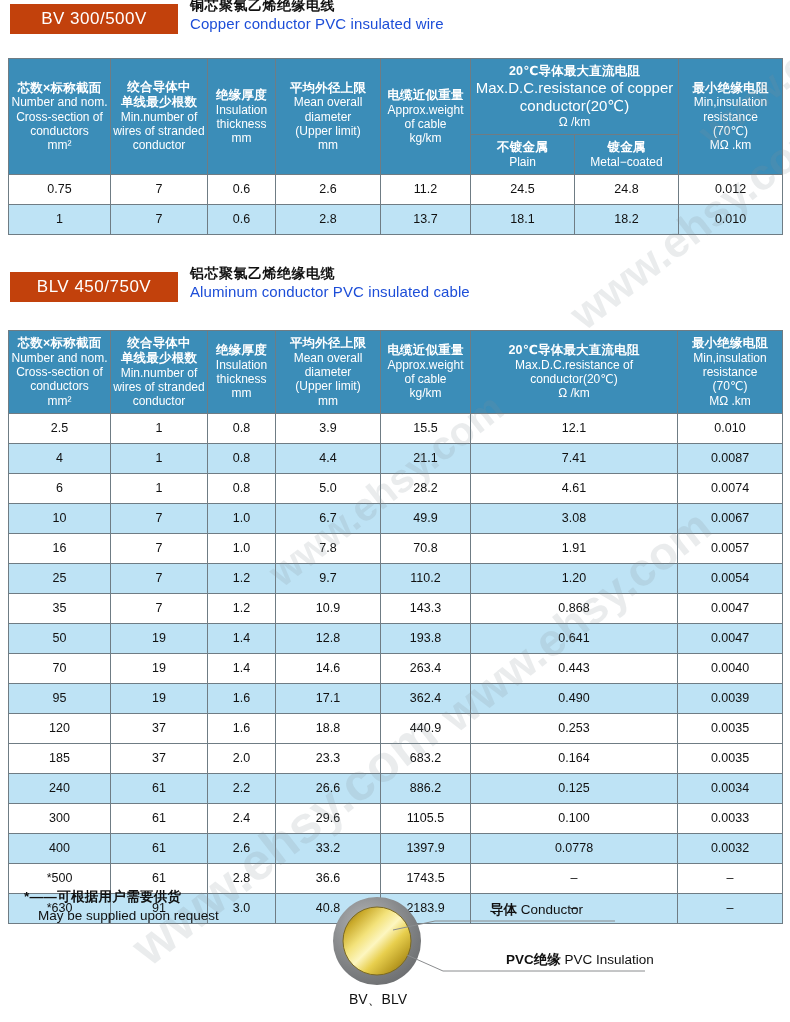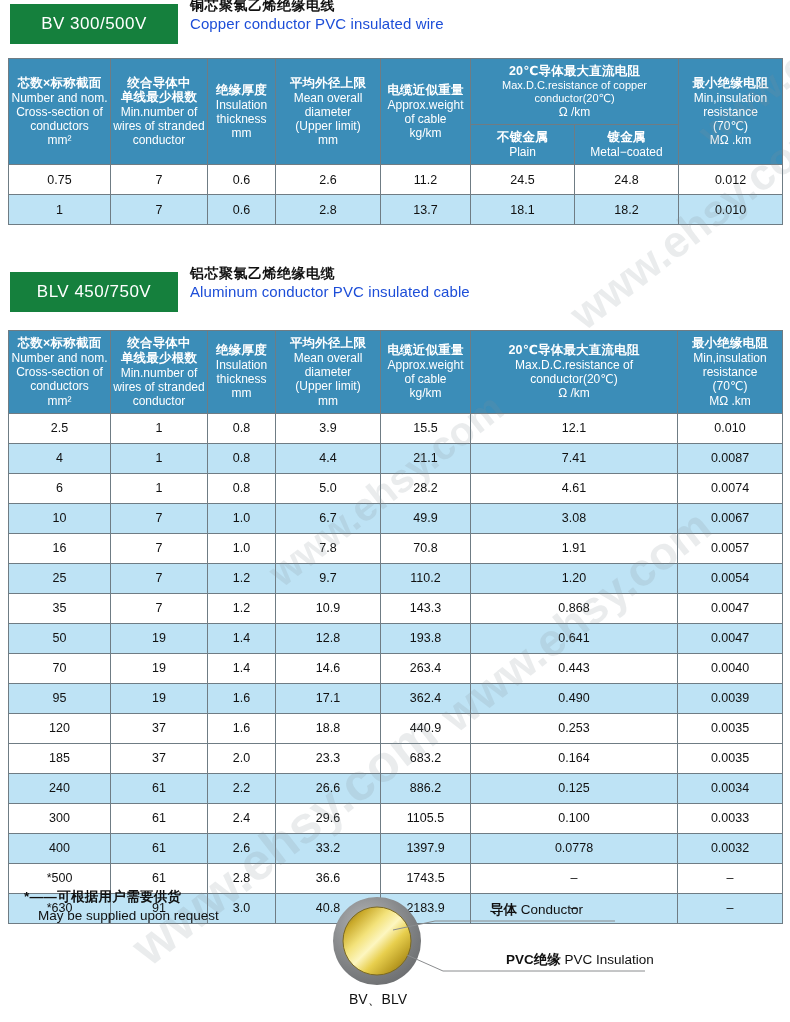--- a/index.html
+++ b/index.html
@@ -41,22 +41,22 @@
     position: absolute;
     left: 0; width: 790px;
   }
   .title-row {
     position: relative;
     height: 46px;
   }
   .badge {
     position: absolute;
     left: 10px; top: 4px;
-    width: 168px; height: 40px;
-    background: #15803d;
+    width: 168px; height: 30px;
+    background: #c2410c;
     color: #ffffff;
     font-size: 17px;
     letter-spacing: 0.5px;
     display: flex; align-items: center; justify-content: center;
     z-index: 6;
   }
   .title-texts {
     position: absolute;
     left: 190px; top: -3px;
     line-height: 1.26;
@@ -100,21 +100,21 @@
     line-height: 1.18;
     letter-spacing: 0.2px;
     display: block;
   }
   .th-en {
     font-size: 12px;
     line-height: 1.18;
     display: block;
   }
   .th-en-sm {
-    font-size: 11px;
+    font-size: 15px;
     line-height: 1.2;
     display: block;
   }
   table.spec td {
     font-size: 12.5px;
     height: 30px;
     background: #ffffff;
     color: #111;
   }
   table.spec tr.alt td { background: #bee3f5; }

